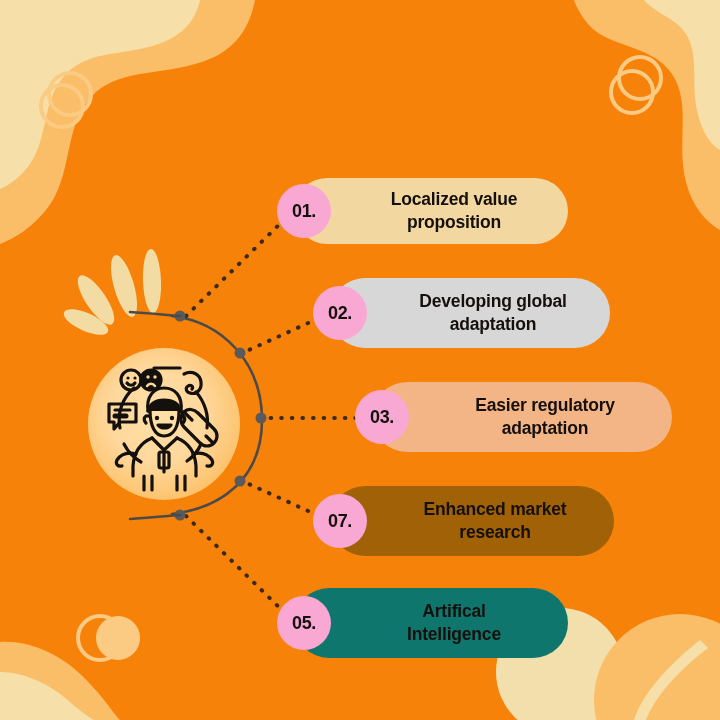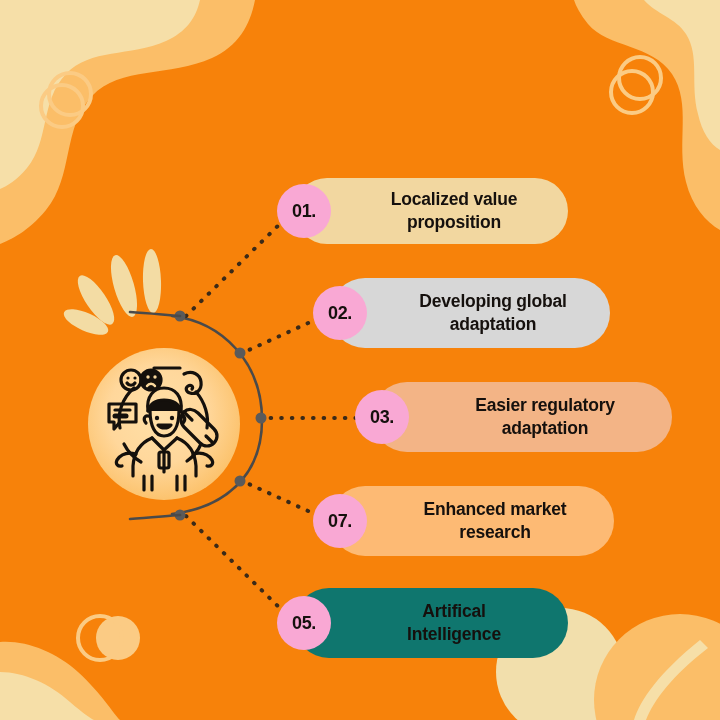--- a/index.html
+++ b/index.html
@@ -263,21 +263,21 @@
       <div class="pill" style="left:372px; top:382px; width:300px; height:70px; background:#F3B486;">
         <div class="pill-label">
           <span>Easier regulatory</span><br>
           <span>adaptation</span>
         </div>
       </div>
       <div class="num-circle" style="left:355px; top:390px;">03.</div>
     </div>
 
     <div class="item">
-      <div class="pill" style="left:330px; top:486px; width:284px; height:70px; background:#fdba74;">
+      <div class="pill" style="left:330px; top:486px; width:284px; height:70px; background:#a16207;">
         <div class="pill-label">
           <span>Enhanced market</span><br>
           <span>research</span>
         </div>
       </div>
       <div class="num-circle" style="left:313px; top:494px;">07.</div>
     </div>
 
     <div class="item">
       <div class="pill" style="left:294px; top:588px; width:274px; height:70px; background:#0f766e;">

